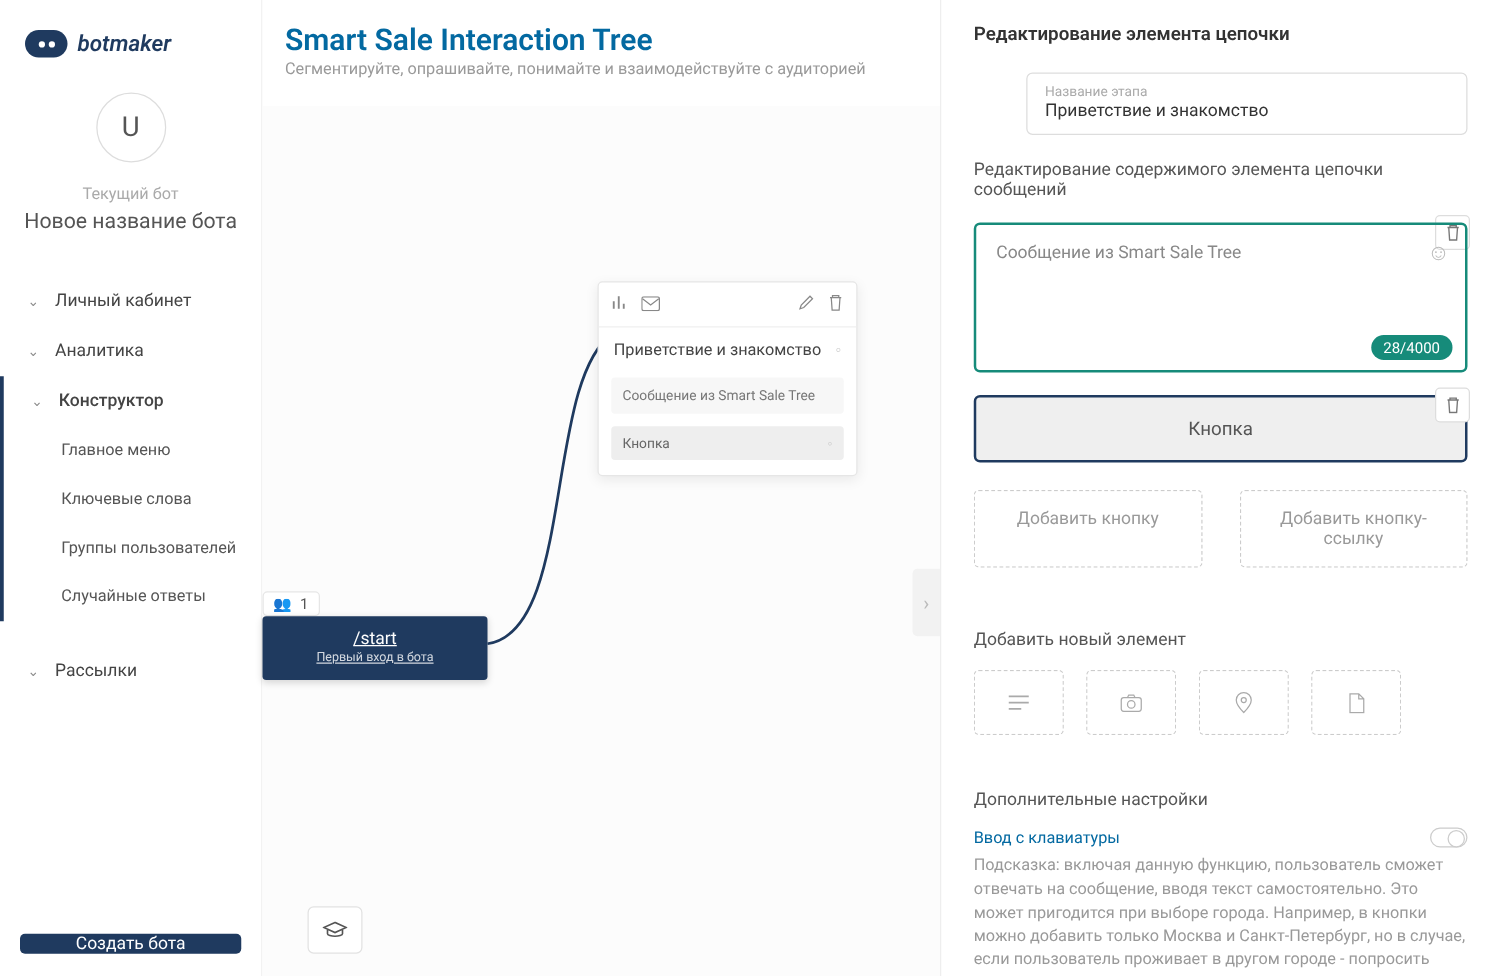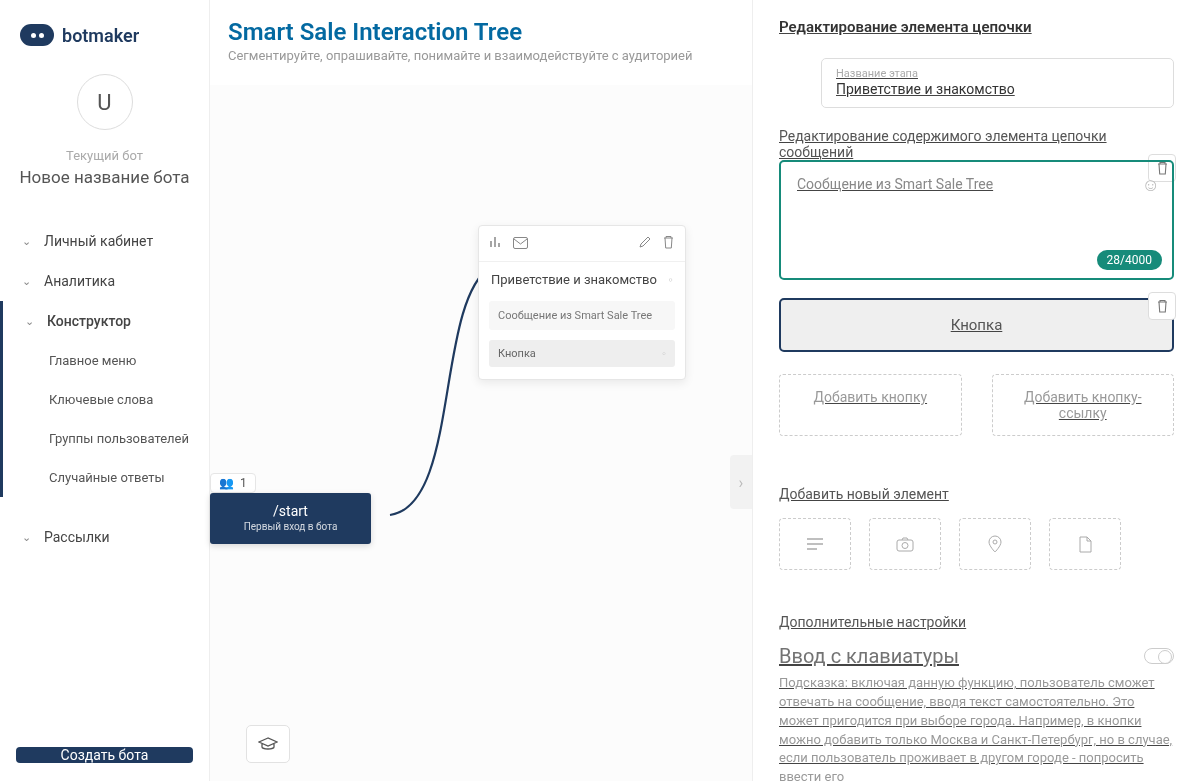--- a/index.html
+++ b/index.html
@@ -2,21 +2,21 @@
 <html><head>
 <meta charset="utf-8">
 <style>
 * { margin: 0; padding: 0; box-sizing: border-box; font-family: -apple-system, BlinkMacSystemFont, "Segoe UI", Roboto, sans-serif; }
 body { width: 1200px; height: 781px; overflow: hidden; background: #fff; color: #333; }
 
 .app { display: flex; height: 100%; }
 
 
 .sidebar { width: 210px; background: #fff; border-right: 1px solid #eee; display: flex; flex-direction: column; }
-.logo { display: flex; align-items: center; gap: 8px; padding: 24px 20px 28px; }
+.logo { display: flex; align-items: center; gap: 8px; padding: 24px 20px 28px; font-style: italic; }
 .logo-icon { width: 34px; height: 22px; background: #1f3a5f; border-radius: 11px; position: relative; display: flex; align-items: center; justify-content: center; gap: 3px; }
 .logo-icon::before, .logo-icon::after { content: ""; width: 5px; height: 5px; background: #fff; border-radius: 50%; }
 .logo-text { font-size: 18px; font-weight: 600; color: #1f3a5f; }
 .avatar-area { text-align: center; padding: 0 10px 20px; }
 .avatar { width: 56px; height: 56px; border: 1px solid #ddd; border-radius: 50%; display: flex; align-items: center; justify-content: center; margin: 0 auto 18px; font-size: 22px; color: #555; }
 .bot-label { font-size: 13px; color: #aaa; margin-bottom: 4px; }
 .bot-name { font-size: 17px; color: #555; }
 .nav { flex: 1; overflow-y: auto; padding-top: 14px; }
 .nav-item { display: flex; align-items: center; gap: 10px; padding: 12px 22px; font-size: 14px; color: #444; cursor: pointer; }
 .nav-item .chev { width: 12px; color: #888; font-size: 11px; }
@@ -27,66 +27,66 @@
 .create-btn { margin: 18px 16px; background: #1f3a5f; color: #fff; border: none; border-radius: 4px; font-size: 14px; cursor: pointer; }
 
 
 .canvas-wrap { flex: 1; display: flex; flex-direction: column; background: #fff; position: relative; }
 .canvas-header { padding: 18px 18px 22px; }
 .canvas-title { font-size: 24px; font-weight: 600; color: #0369a1; }
 .canvas-sub { font-size: 13px; color: #999; margin-top: 2px; }
 .canvas { flex: 1; position: relative; background: #fcfcfc; }
 
 .start-badge { position: absolute; left: 0px; top: 388px; background: #fff; border: 1px solid #e6e6e6; border-radius: 4px; padding: 2px 8px; font-size: 12px; color: #555; display: flex; align-items: center; gap: 6px; }
-.start-node { position: absolute; left: 0px; top: 408px; width: 161px; background: #1f3a5f; color: #fff; text-align: center; padding: 10px 8px 12px; border-radius: 3px; box-shadow: 0 2px 6px rgba(0,0,0,.15); }
+.start-node { position: absolute; left: 0px; top: 408px; width: 180px; background: #1f3a5f; color: #fff; text-align: center; padding: 10px 8px 12px; border-radius: 3px; box-shadow: 0 2px 6px rgba(0,0,0,.15); text-decoration: underline; }
 .start-node .t1 { font-size: 14px; }
 .start-node .t2 { font-size: 10px; opacity: .8; margin-top: 2px; }
 
 .card { position: absolute; left: 268px; top: 140px; width: 208px; background: #fff; border: 1px solid #e6e6e6; border-radius: 4px; box-shadow: 0 3px 10px rgba(0,0,0,.08); }
 .card-toolbar { display: flex; align-items: center; padding: 8px 10px; gap: 10px; color: #888; border-bottom: 1px solid #f0f0f0; }
 .card-toolbar .sp { flex: 1; }
 .card-title-row { display: flex; align-items: center; padding: 10px 12px; font-size: 13px; color: #444; }
 .card-title-row .dot { margin-left: auto; color: #ccc; }
 .card-msg { margin: 4px 10px 10px; background: #f7f7f7; border-radius: 3px; padding: 8px 9px; font-size: 11px; color: #777; }
 .card-btn-row { margin: 0 10px 12px; background: #eee; border-radius: 3px; padding: 7px 9px; font-size: 11px; color: #666; display: flex; align-items: center; }
 .card-btn-row .dot { margin-left: auto; color: #ccc; }
 
 svg.connector { position: absolute; left: 170px; top: 160px; pointer-events: none; }
 
 .grad-btn { position: absolute; left: 36px; bottom: 18px; width: 44px; height: 38px; border: 1px solid #e2e2e2; border-radius: 5px; background: #fff; display: flex; align-items: center; justify-content: center; color: #555; font-size: 15px; }
 .chev-right { position: absolute; right: 0; top: 370px; width: 22px; height: 54px; background: #f2f2f2; border-radius: 4px 0 0 4px; display: flex; align-items: center; justify-content: center; color: #bbb; }
 
 
-.panel { width: 448px; border-left: 1px solid #eee; padding: 18px 26px 0; overflow-y: auto; font-size: 14px; color: #444; text-decoration: underline; }
+.panel { width: 448px; border-left: 1px solid #eee; padding: 18px 26px 0; overflow-y: auto; font-size: 14px; color: #444; }
 .panel h2 { font-size: 15px; font-weight: 600; margin-bottom: 22px; color: #333; }
 .field { border: 1px solid #ddd; border-radius: 5px; padding: 8px 14px 10px; margin-bottom: 20px; margin-left: 42px; }
 .field-label { font-size: 11px; color: #aaa; }
 .field-value { font-size: 14px; color: #333; margin-top: 1px; }
-.sub-head { font-size: 14px; color: #555; }
+.sub-head { font-size: 14px; color: #555; margin-bottom: 18px; }
 
 .msg-box-wrap { position: relative; margin-bottom: 18px; }
 .msg-box { border: 2px solid #168b7a; border-radius: 5px; min-height: 120px; padding: 14px 16px; position: relative; }
 .msg-box .txt { font-size: 14px; color: #888; }
 .msg-emoji { position: absolute; right: 12px; top: 12px; color: #bbb; font-size: 18px; }
 .counter { position: absolute; right: 10px; bottom: 8px; background: #168b7a; color: #fff; font-size: 12px; padding: 3px 10px; border-radius: 11px; }
 .trash-float { position: absolute; right: -2px; top: -6px; width: 28px; height: 28px; border: 1px solid #ddd; border-radius: 4px; background: #fff; display: flex; align-items: center; justify-content: center; color: #888; font-size: 13px; }
 
 .big-btn-wrap { position: relative; margin-bottom: 22px; }
 .big-btn { width: 100%; border: 2px solid #1f3a5f; background: #efefef; border-radius: 5px; padding: 16px; text-align: center; font-size: 15px; color: #555; }
 
 .add-row { display: flex; gap: 30px; margin-bottom: 50px; }
 .add-dashed { flex: 1; border: 1px dashed #ccc; border-radius: 4px; padding: 14px; text-align: center; font-size: 14px; color: #999; cursor: pointer; }
 
 .section-title { font-size: 14px; color: #555; margin-bottom: 16px; }
 .element-row { display: flex; gap: 18px; margin-bottom: 44px; }
 .element-tile { width: 72px; height: 52px; border: 1px dashed #ccc; border-radius: 4px; display: flex; align-items: center; justify-content: center; color: #aaa; font-size: 17px; cursor: pointer; }
 
 .settings-title { font-size: 14px; color: #555; margin-bottom: 14px; }
 .toggle-row { display: flex; align-items: center; margin-bottom: 6px; }
-.toggle-row .lbl { font-size: 20px; color: #737373; flex: 1; }
+.toggle-row .lbl { font-size: 13px; color: #0369a1; flex: 1; }
 .toggle { width: 30px; height: 16px; border: 1px solid #ccc; border-radius: 9px; position: relative; }
 .toggle::after { content: ""; position: absolute; right: 1px; top: 1px; width: 12px; height: 12px; border: 1px solid #ccc; border-radius: 50%; background: #fff; }
 .hint { font-size: 13px; color: #999; line-height: 1.45; }
 
 .icon { display: inline-block; }
 </style>
 </head>
 <body>
 
 <div class="app">

